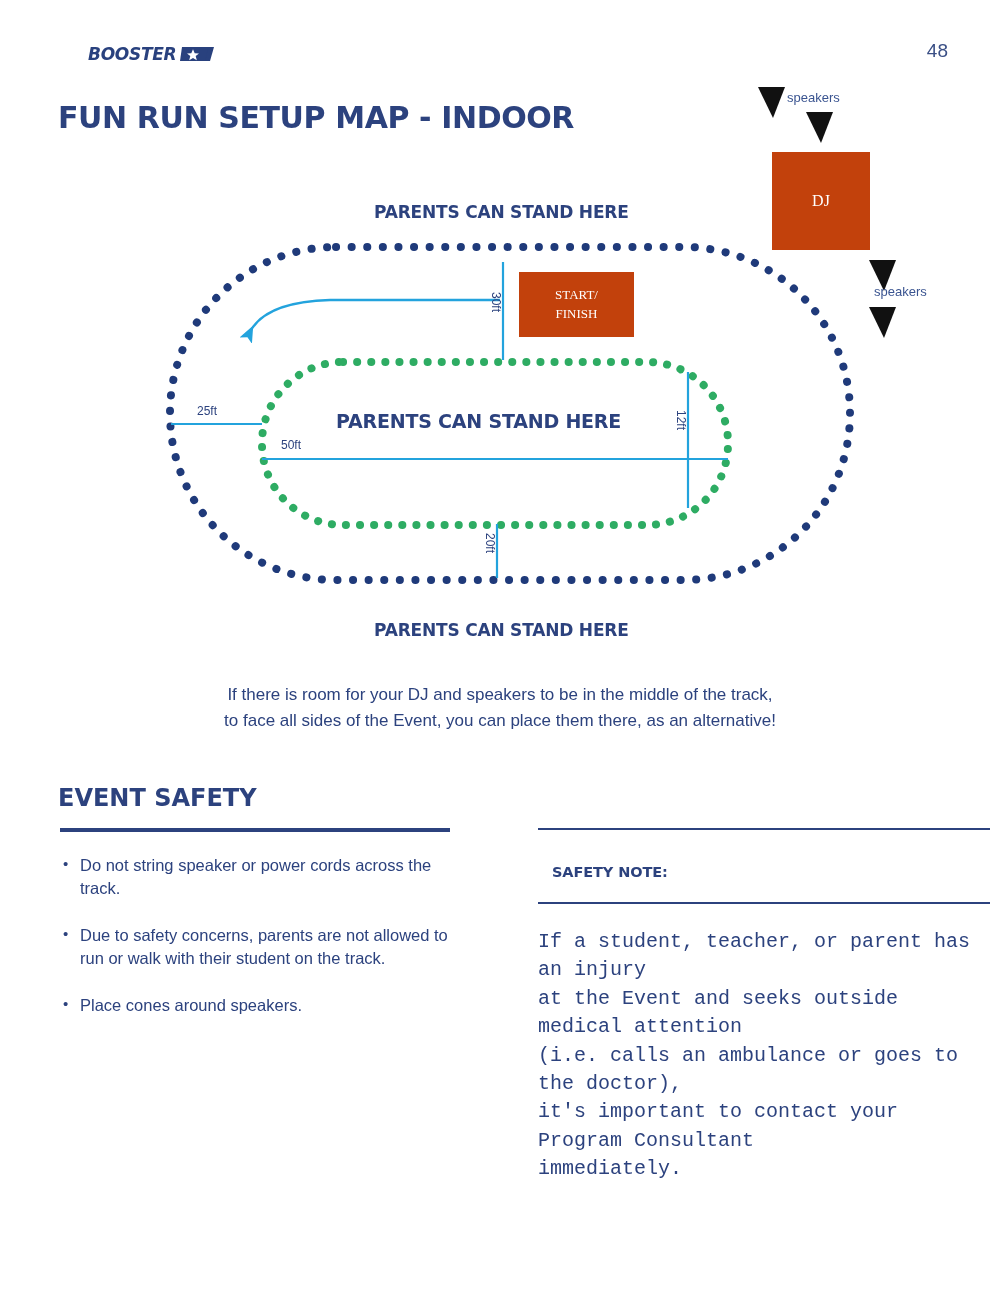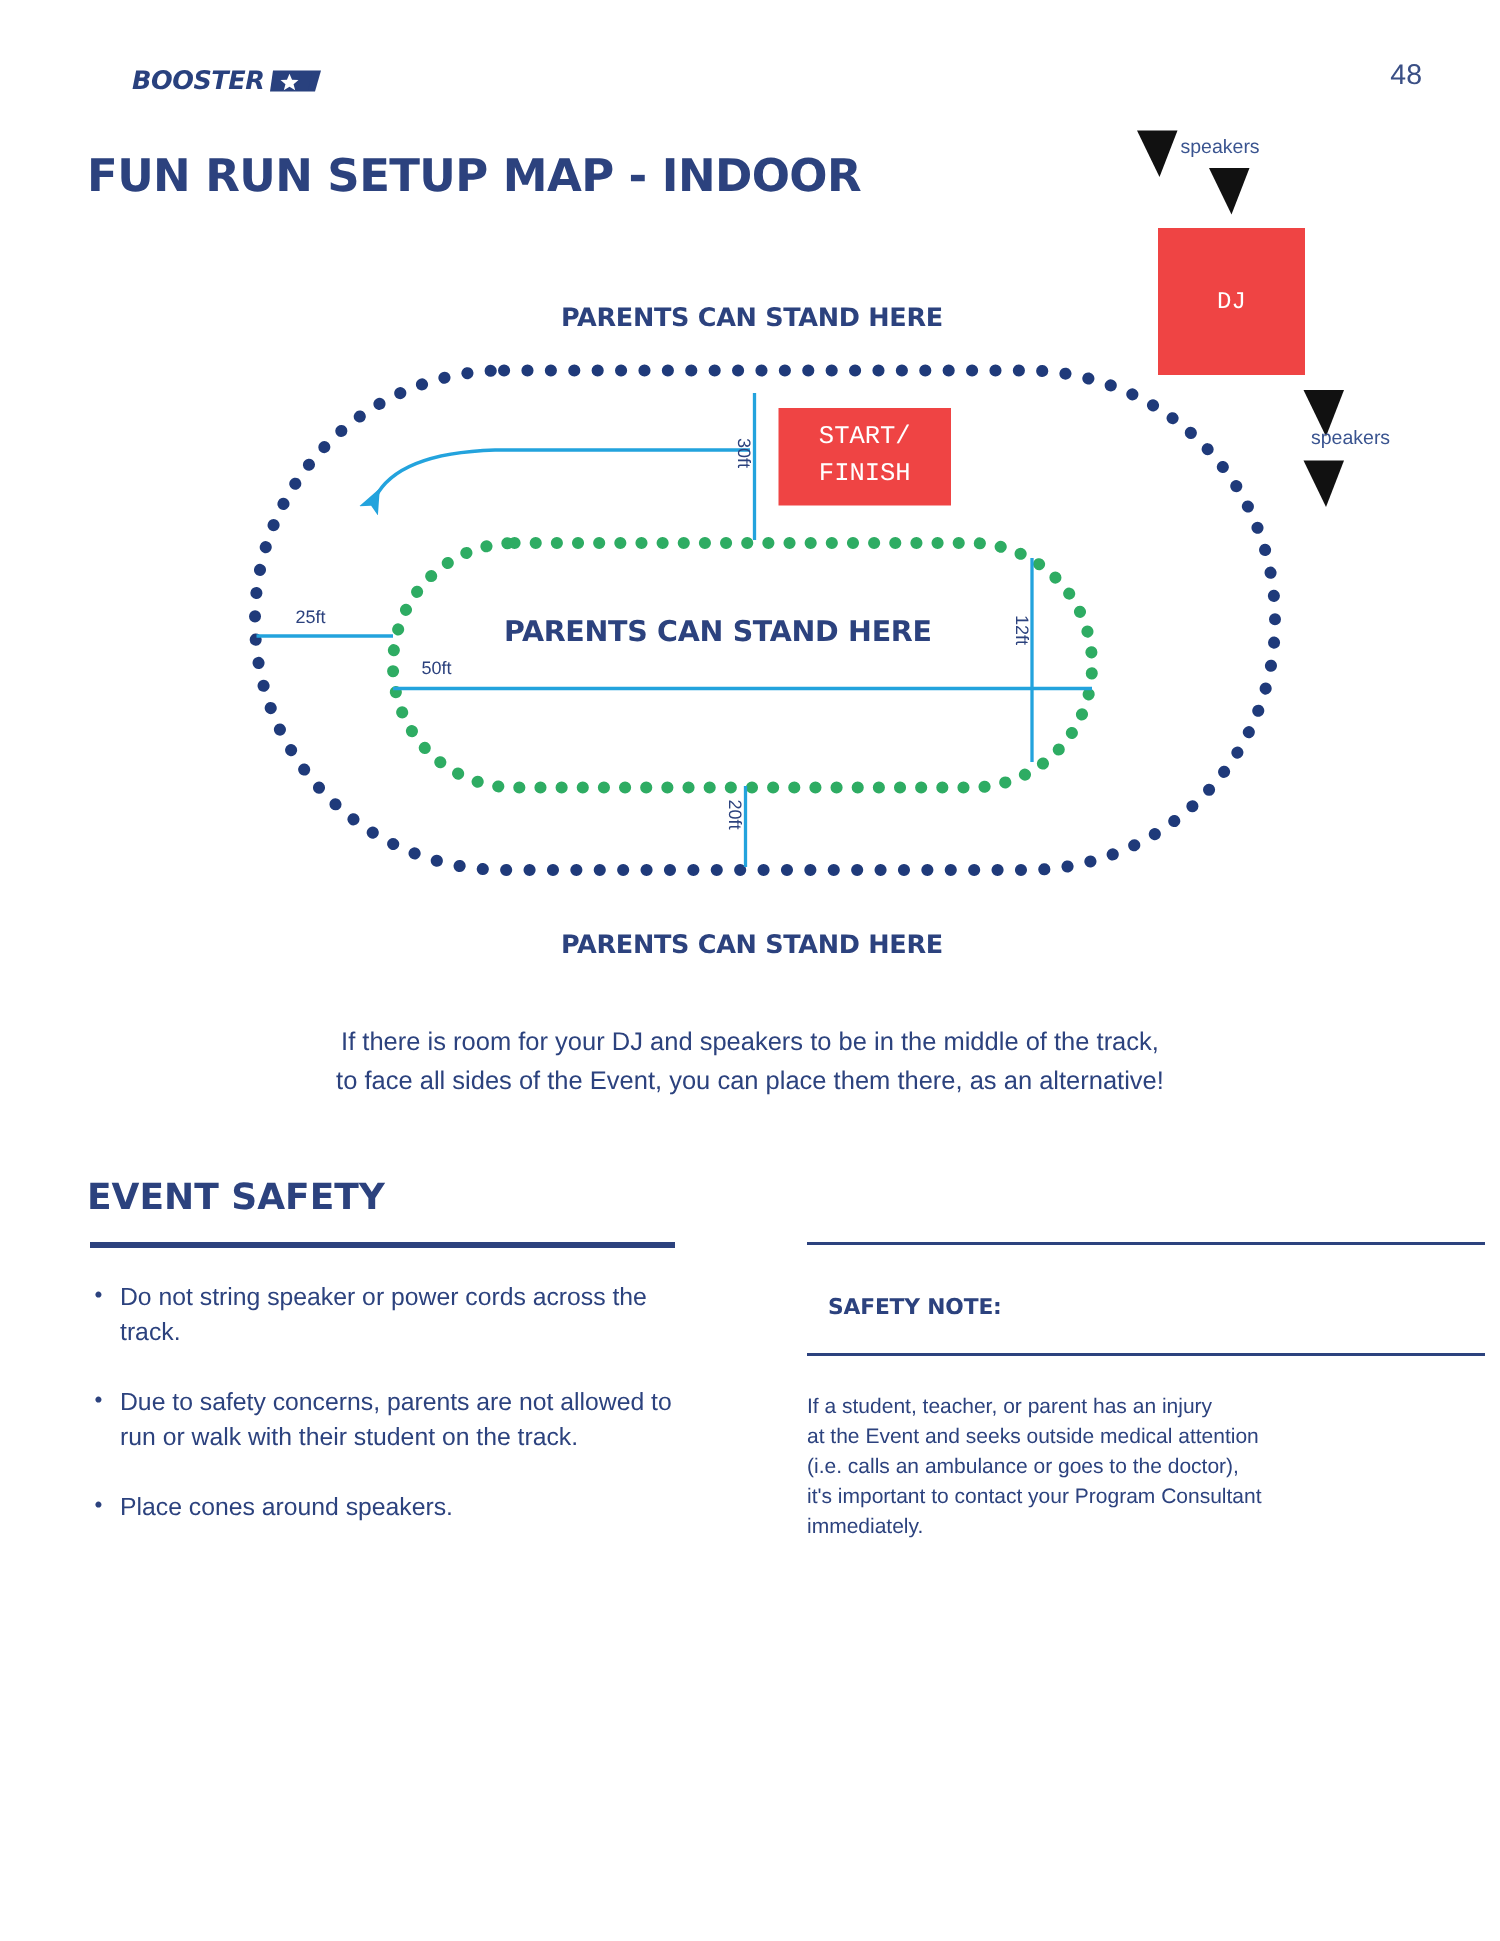--- a/index.html
+++ b/index.html
@@ -79,31 +79,31 @@
     position: absolute;
     font-family: "Liberation Sans", sans-serif;
     font-size: 12px;
     color: #2c427e;
     white-space: nowrap;
   }
   .dim-vert { writing-mode: vertical-rl; text-orientation: mixed; }
 
   .dj-box, .sf-box {
     position: absolute;
-    background: #ef4444;
+    background: #c2410c;
     display: flex;
     flex-direction: column;
     align-items: center;
     justify-content: center;
     color: #ffffff;
-    font-family: Liberation Mono, monospace;
+    font-family: Liberation Serif, serif;
     text-align: right;
   }
   .dj-box { left: 772px; top: 152px; width: 98px; height: 98px; font-size: 16px; }
-  .sf-box { left: 519px; top: 272px; width: 115px; height: 65px; font-size: 17px; line-height: 1.45; }
+  .sf-box { left: 519px; top: 272px; width: 115px; height: 65px; font-size: 13px; line-height: 1.45; }
 
   .speaker-label {
     position: absolute;
     font-family: "Liberation Sans", sans-serif;
     font-size: 13px;
     color: #3a5490;
     white-space: nowrap;
   }
   .spk-top { left: 787px; top: 90px; }
   .spk-bot { left: 874px; top: 284px; }
@@ -158,22 +158,22 @@
   }
   .bullets li::before {
     content: "•";
     position: absolute;
     left: 3px;
     top: -1px;
     font-size: 15px;
   }
 
   .note-body {
-    font-family: Liberation Sans, sans-serif;
-    font-size: 14px;
+    font-family: Liberation Mono, monospace;
+    font-size: 20px;
     line-height: 1.42;
     color: #2c427e;
     white-space: pre-line;
   }
   .top-rule-left  { margin-top: 0; }
 </style>
 </head>
 <body>
 
 <div class="logo">

